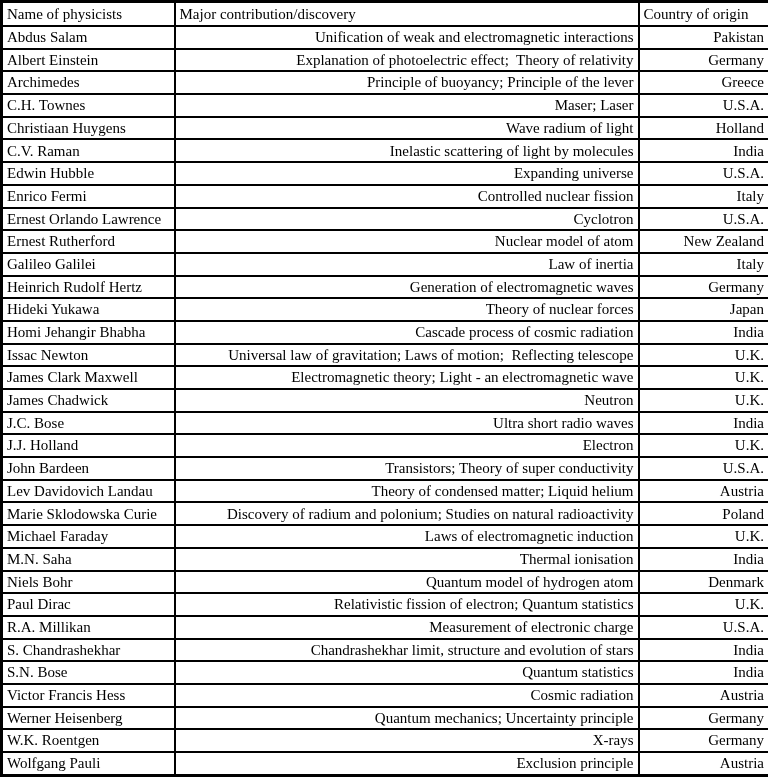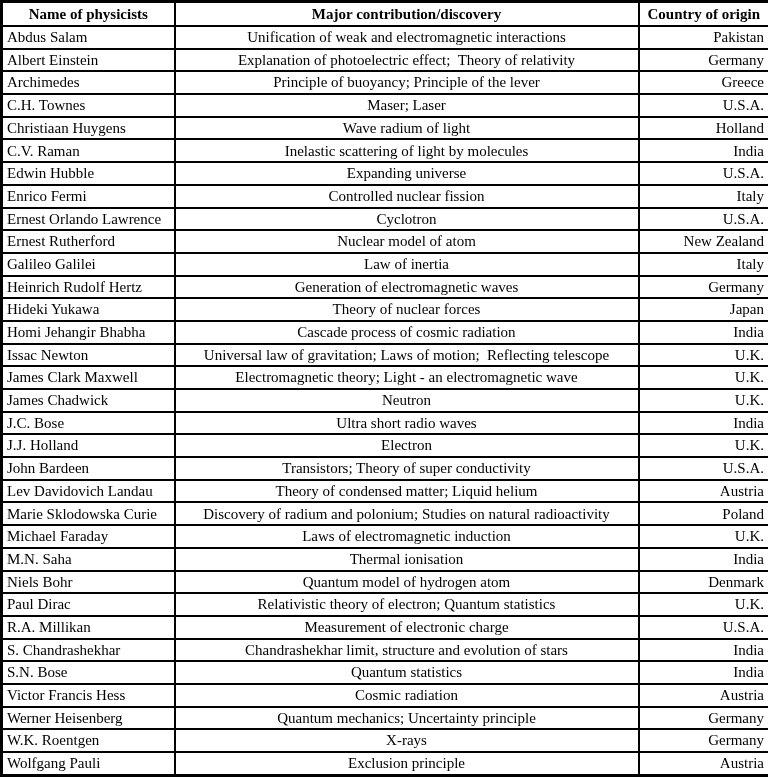--- a/index.html
+++ b/index.html
@@ -26,27 +26,27 @@
   table.physicists th,
   table.physicists td {
     border: 2px solid #000000;
     padding: 0 4px;
     vertical-align: middle;
     white-space: pre;
     overflow: hidden;
     line-height: 1.1;
   }
   table.physicists thead th {
-    font-weight: bold;
-    text-align: center;
+    font-weight: normal;
+    text-align: left;
     height: 22px;
     font-size: 15px;
   }
   table.physicists td.name-cell    { text-align: left; }
-  table.physicists td.contrib-cell { text-align: center; }
+  table.physicists td.contrib-cell { text-align: right; }
   table.physicists td.country-cell { text-align: right; }
 </style>
 </head>
 <body>
 
 <table class="physicists">
   <colgroup>
     <col style="width:173px">
     <col style="width:464px">
     <col style="width:131px">
@@ -179,21 +179,21 @@
         <td class="contrib-cell">Thermal ionisation</td>
         <td class="country-cell">India</td>
       </tr>
       <tr>
         <td class="name-cell">Niels Bohr</td>
         <td class="contrib-cell">Quantum model of hydrogen atom</td>
         <td class="country-cell">Denmark</td>
       </tr>
       <tr>
         <td class="name-cell">Paul Dirac</td>
-        <td class="contrib-cell">Relativistic theory of electron; Quantum statistics</td>
+        <td class="contrib-cell">Relativistic fission of electron; Quantum statistics</td>
         <td class="country-cell">U.K.</td>
       </tr>
       <tr>
         <td class="name-cell">R.A. Millikan</td>
         <td class="contrib-cell">Measurement of electronic charge</td>
         <td class="country-cell">U.S.A.</td>
       </tr>
       <tr>
         <td class="name-cell">S. Chandrashekhar</td>
         <td class="contrib-cell">Chandrashekhar limit, structure and evolution of stars</td>

